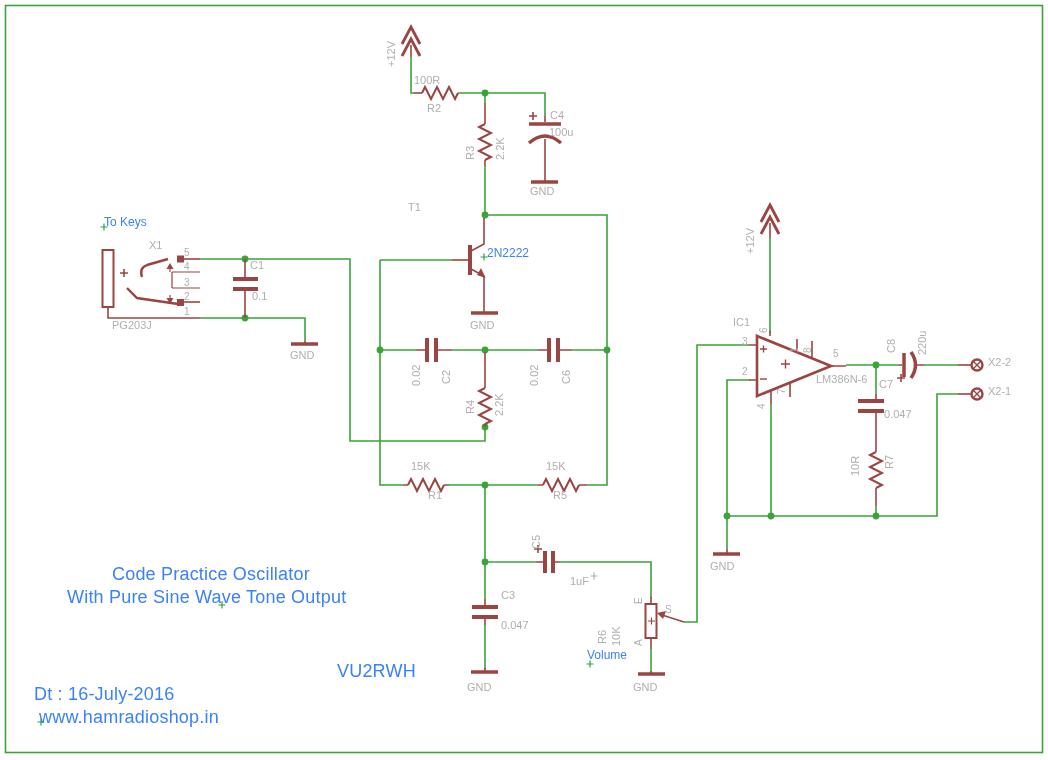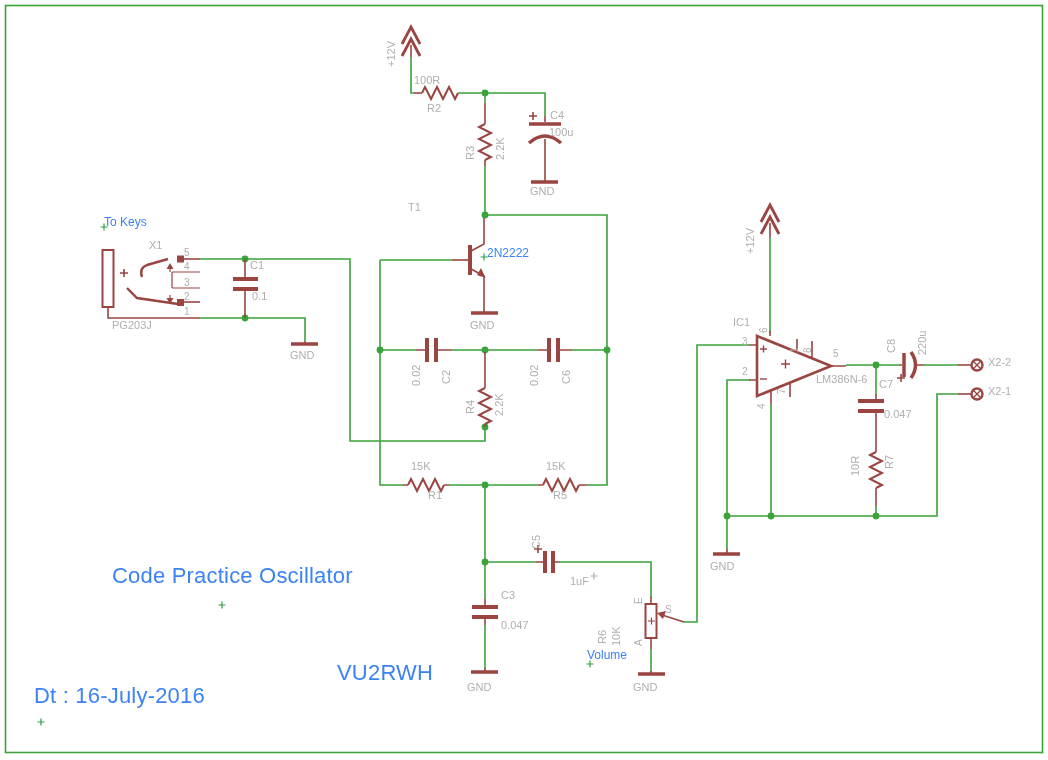--- a/index.html
+++ b/index.html
@@ -4,21 +4,21 @@
 <style>
   html,body{margin:0;padding:0;background:#fff;}
   #canvas{position:relative;width:1048px;height:760px;background:#ffffff;overflow:hidden;
           font-family:"Liberation Sans",sans-serif;}
   #wires-svg{position:absolute;left:0;top:0;}
   .lbl{position:absolute;font:11px "Liberation Sans",sans-serif;color:#b1aeae;white-space:pre;line-height:1;}
   .s10{font-size:10px;}
   .rot{transform:rotate(-90deg);transform-origin:0 0;}
   .glbl{position:absolute;color:#3b82f6;font:12px "Liberation Sans",sans-serif;white-space:pre;line-height:1;}
   .t13{font-size:12px;}
-  .t18{font-size:22px;letter-spacing:0.2px;}
+  .t18{font-size:18px;letter-spacing:0.2px;}
 </style>
 </head>
 <body>
 
 <div id="canvas">
 
 <svg id="wires-svg" width="1048" height="760" viewBox="0 0 1048 760">
 
   <rect x="5.5" y="5.5" width="1037" height="747" fill="none" stroke="#3aa33a" stroke-width="1.6"></rect>
 
@@ -291,16 +291,18 @@
 <div class="lbl rot s10" style="left:757px;top:409px">4</div>
 <div class="lbl rot" style="left:886px;top:353px">C8</div>
 <div class="lbl rot" style="left:917px;top:355px">220u</div>
 <div class="lbl rot" style="left:850px;top:476px">10R</div>
 <div class="lbl rot" style="left:884px;top:469px">R7</div>
 
 <div class="glbl" style="left:104px;top:216px">To Keys</div>
 <div class="glbl" style="left:487px;top:247px">2N2222</div>
 <div class="glbl t13" style="left:587px;top:649px">Volume</div>
 <div class="glbl t18" style="left:112px;top:565px">Code Practice Oscillator</div>
+<div class="glbl t18" style="left:67px;top:588px">With Pure Sine Wave Tone Output</div>
 <div class="glbl t18" style="left:337px;top:662px">VU2RWH</div>
 <div class="glbl t18" style="left:34px;top:685px">Dt : 16-July-2016</div>
+<div class="glbl t18" style="left:39px;top:708px">www.hamradioshop.in</div>
 
 </div>
 
 </body></html>

